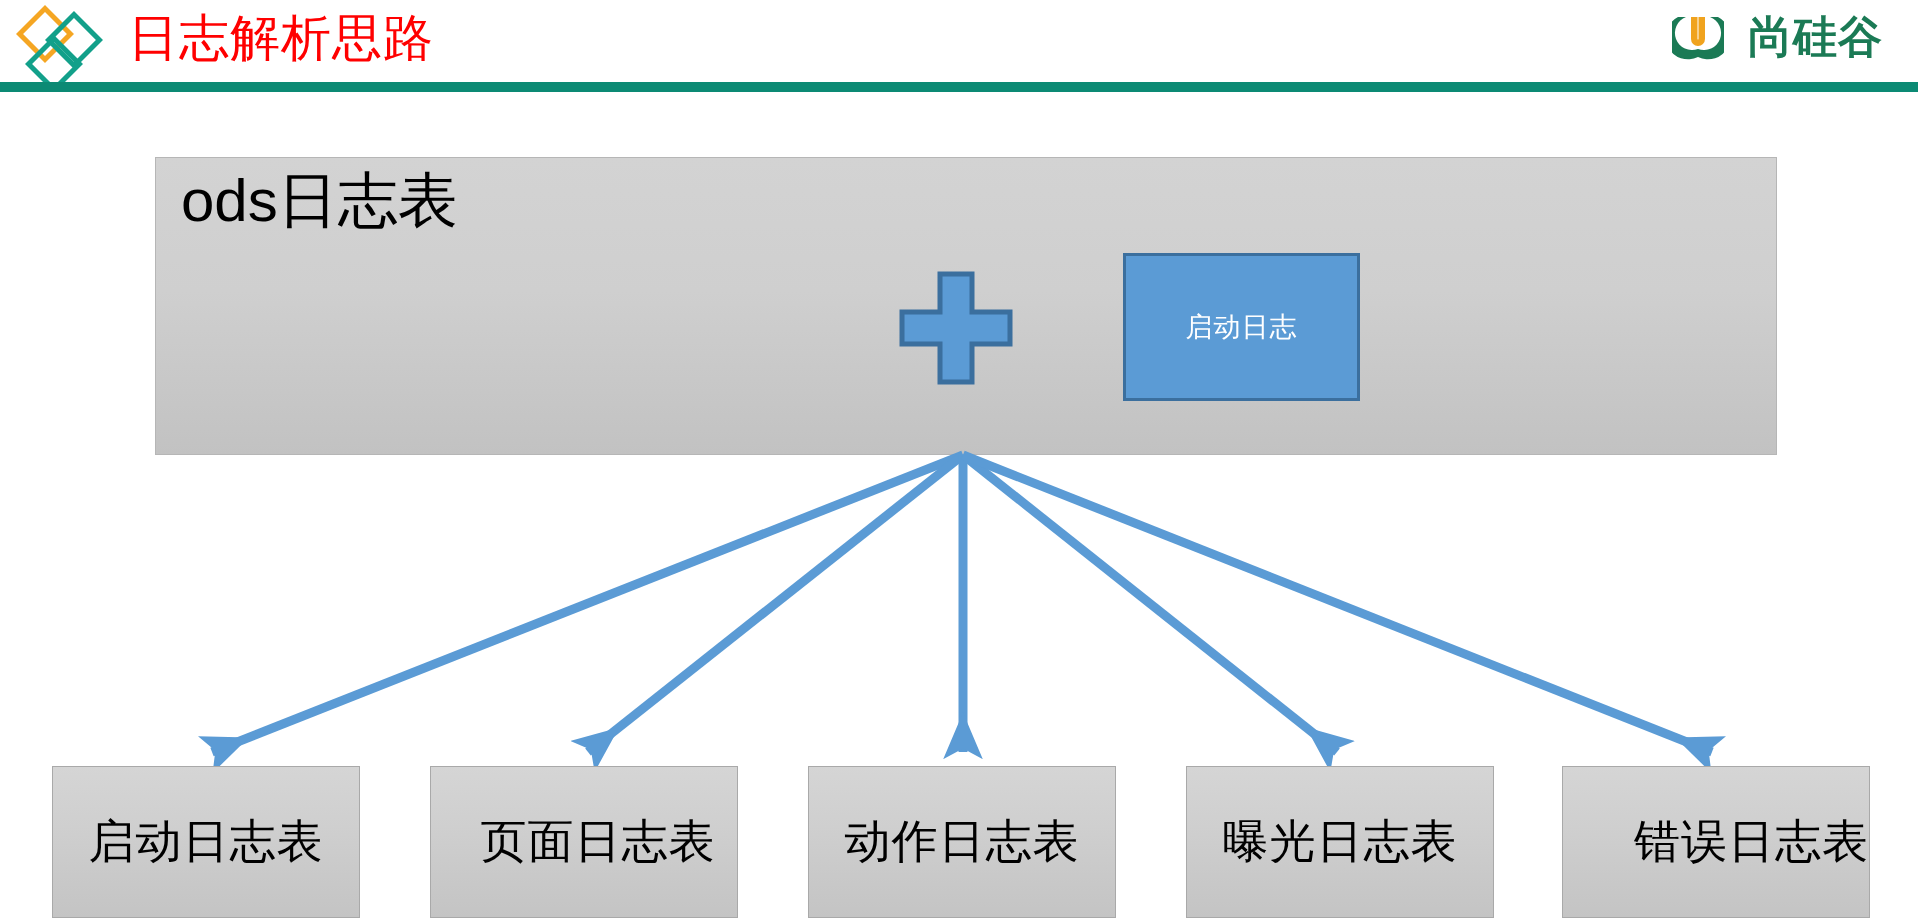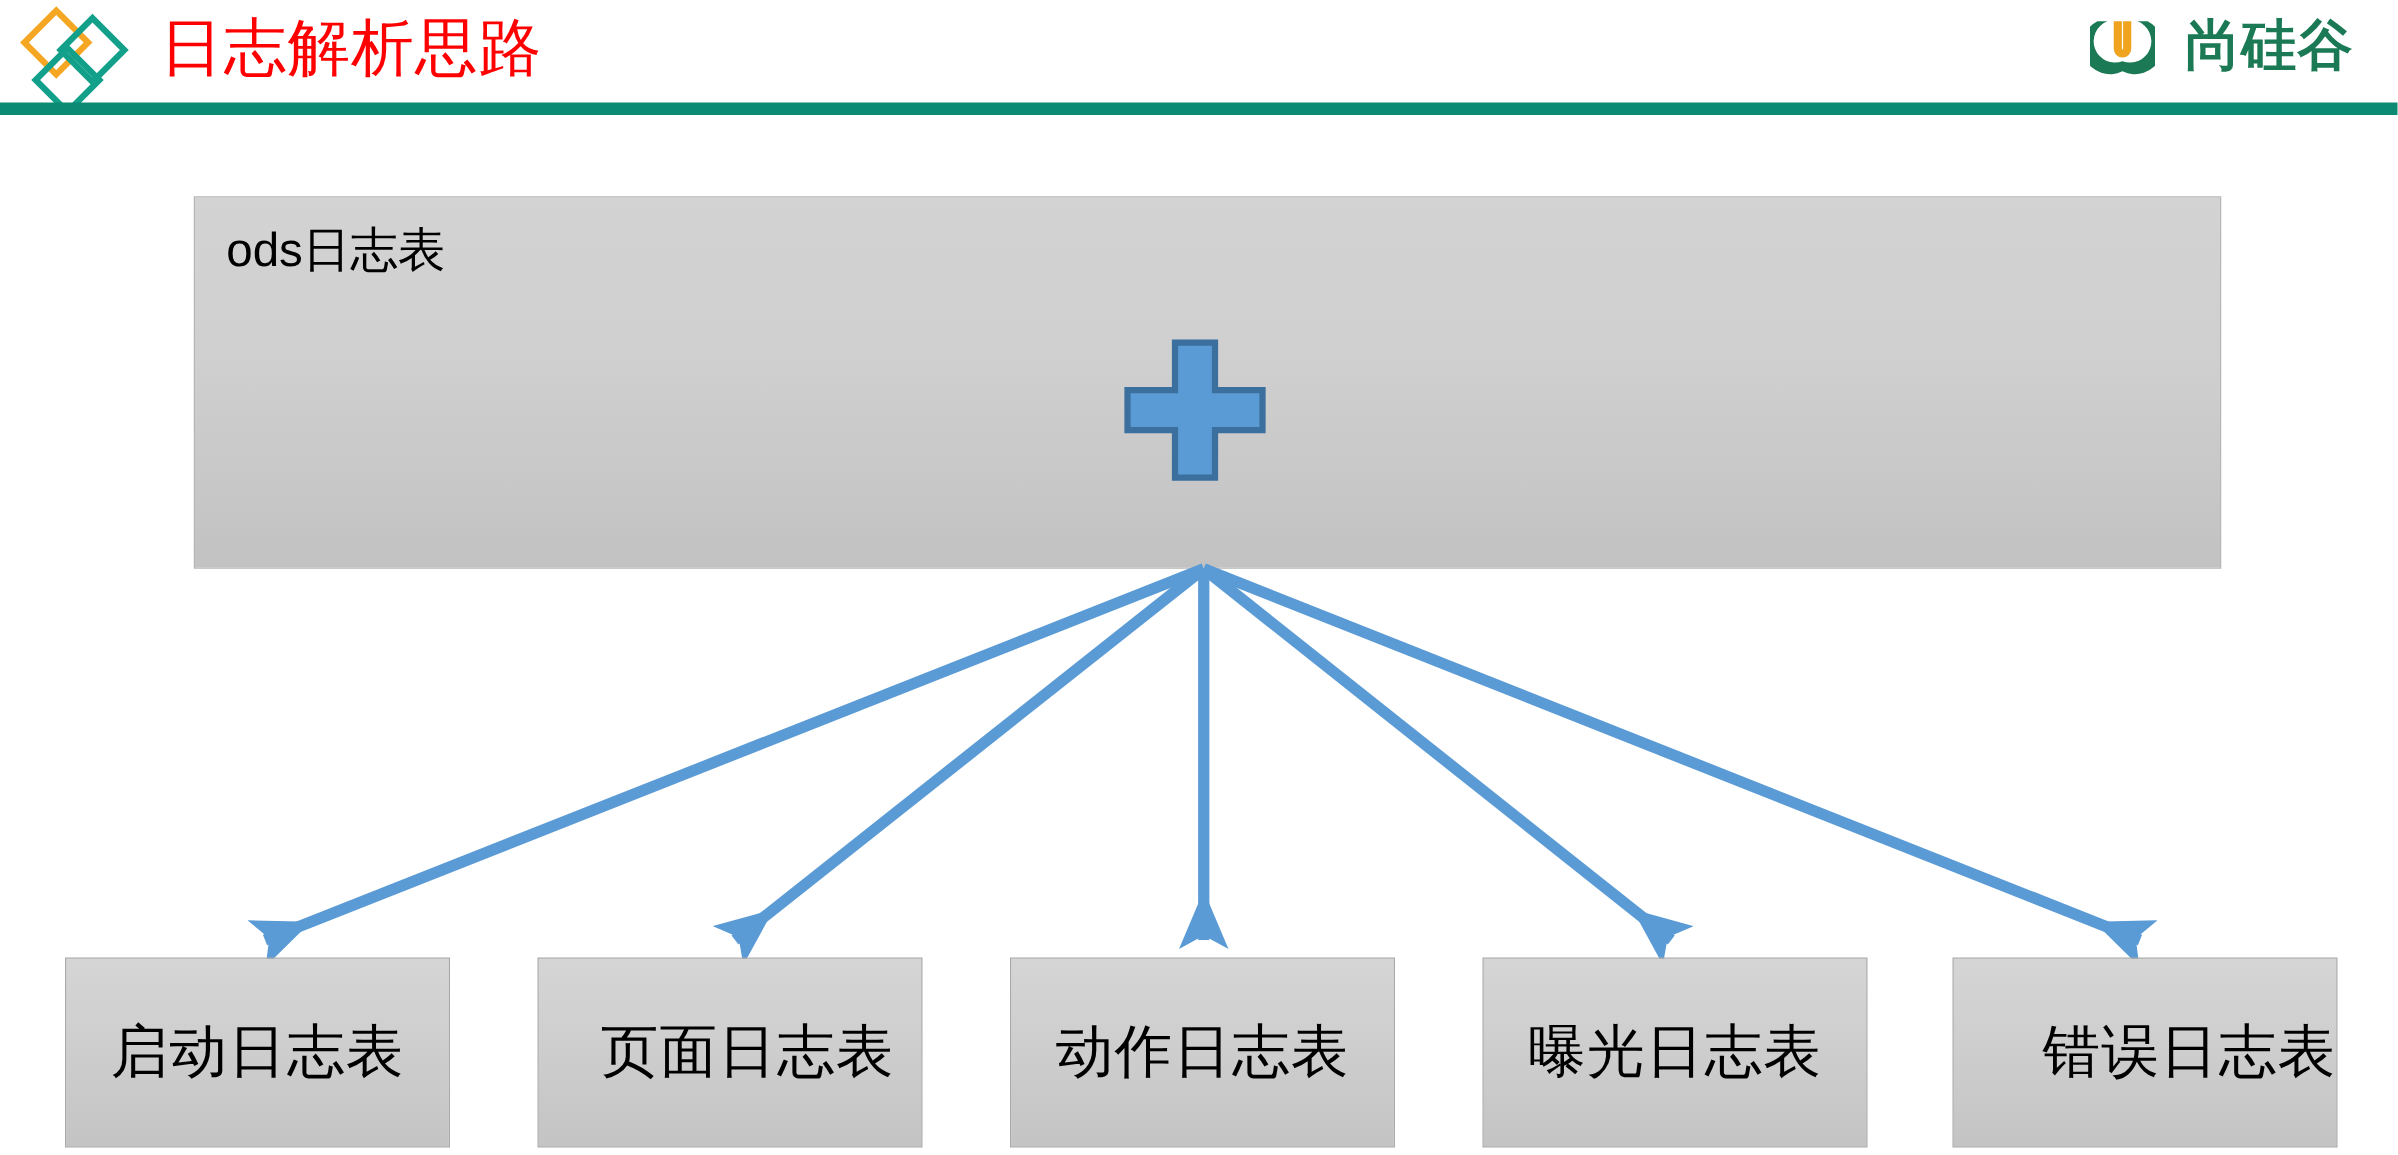--- a/index.html
+++ b/index.html
@@ -78,21 +78,21 @@
     width: 1622px;
     height: 298px;
     background: linear-gradient(180deg, #d3d3d3 0%, #cfcfcf 45%, #c2c2c2 100%);
     border: 1px solid #b6b6b6;
     box-sizing: border-box;
   }
   #ods-title {
     position: absolute;
     left: 25px;
     top: 14px;
-    font-size: 38px;
+    font-size: 60px;
     line-height: 58px;
     color: #000000;
     white-space: nowrap;
   }
 
   .log-box {
     position: absolute;
     background: #5b9bd5;
     border: 3px solid #3b6f9e;
     box-sizing: border-box;
@@ -172,20 +172,23 @@
 </div>
 
 <div id="ods-container">
   <div id="ods-title">ods日志表</div>
 
 
   <svg id="plus-sign" viewBox="0 0 120 120">
     <path d="M44 6 L76 6 L76 44 L114 44 L114 76 L76 76 L76 114 L44 114 L44 76 L6 76 L6 44 L44 44 Z" fill="#5b9bd5" stroke="#3b6f9e" stroke-width="5" stroke-linejoin="miter"></path>
   </svg>
 
+  <div class="log-box" id="box-start-log">
+    <span>启动日志</span>
+  </div>
 </div>
 
 <svg id="arrow-layer" viewBox="0 0 1918 924">
   <defs>
     <marker id="arrowhead" markerWidth="5.2" markerHeight="4.4" refX="4.4" refY="2.2" orient="auto" markerUnits="strokeWidth">
       <path d="M0,2.2 L5.2,0 L4.0,2.2 L5.2,4.4 Z" fill="#5b9bd5"></path>
     </marker>
   </defs>
   <g stroke="#5b9bd5" stroke-width="9" fill="none" marker-end="url(#arrowhead)">
     <line x1="963" y1="455" x2="212" y2="752"></line>

